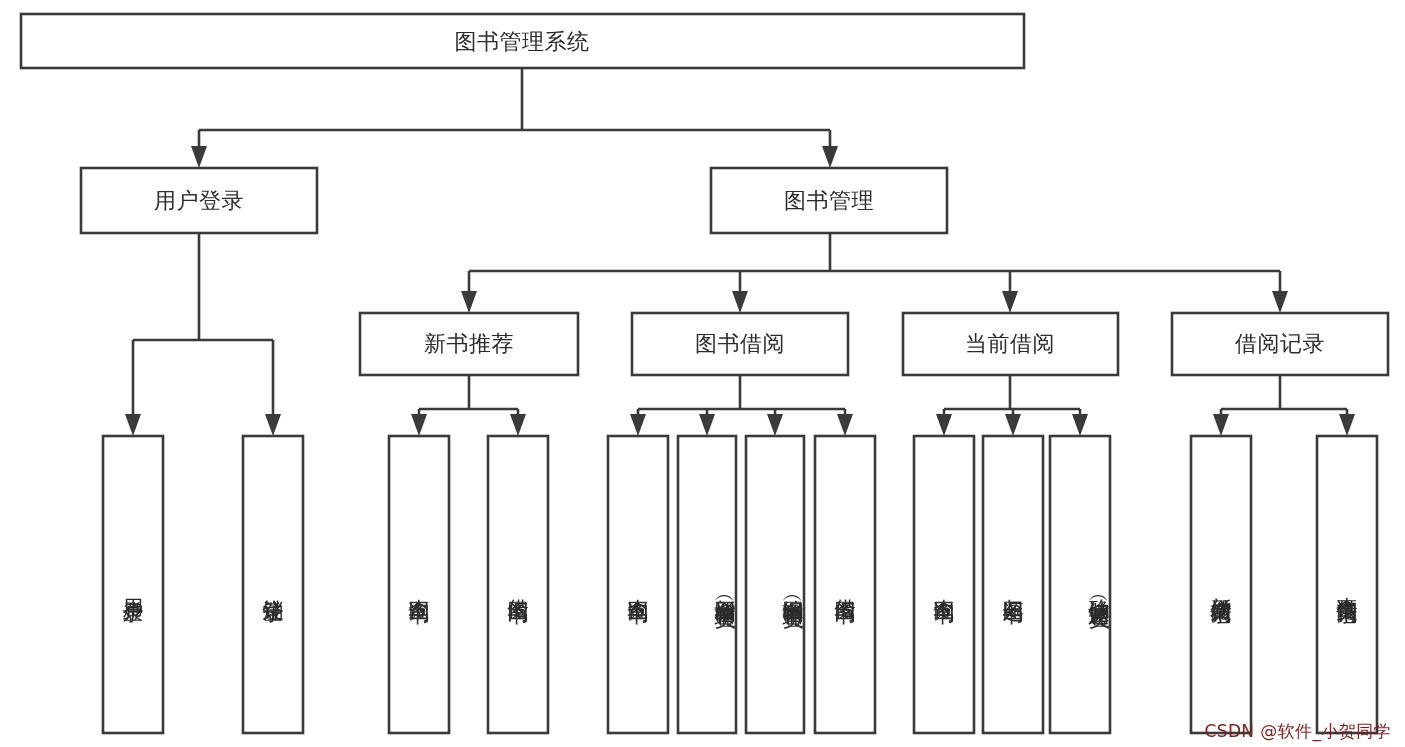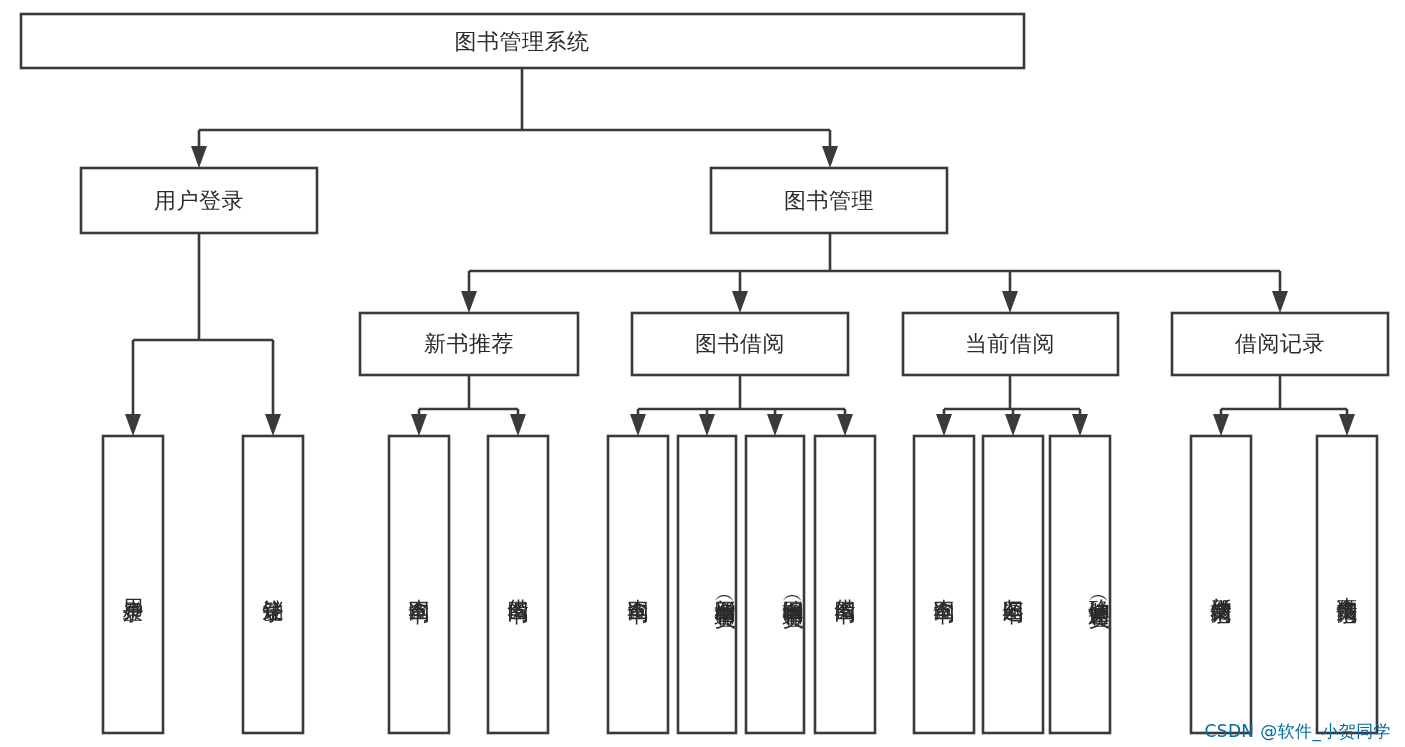--- a/index.html
+++ b/index.html
@@ -64,21 +64,21 @@
     justify-content: center;
     letter-spacing: 1.5px;
     white-space: nowrap;
     pointer-events: none;
     user-select: none;
   }
   .watermark {
     position: absolute;
     right: 14px;
     bottom: 4px;
-    color: #0369a1;
+    color: #7f1d1d;
     font-size: 17px;
     font-family: "DejaVu Sans", "Liberation Sans", sans-serif;
     letter-spacing: 0.4px;
     white-space: nowrap;
   }
 </style>
 </head>
 <body>
 
 <div id="diagram-root">

